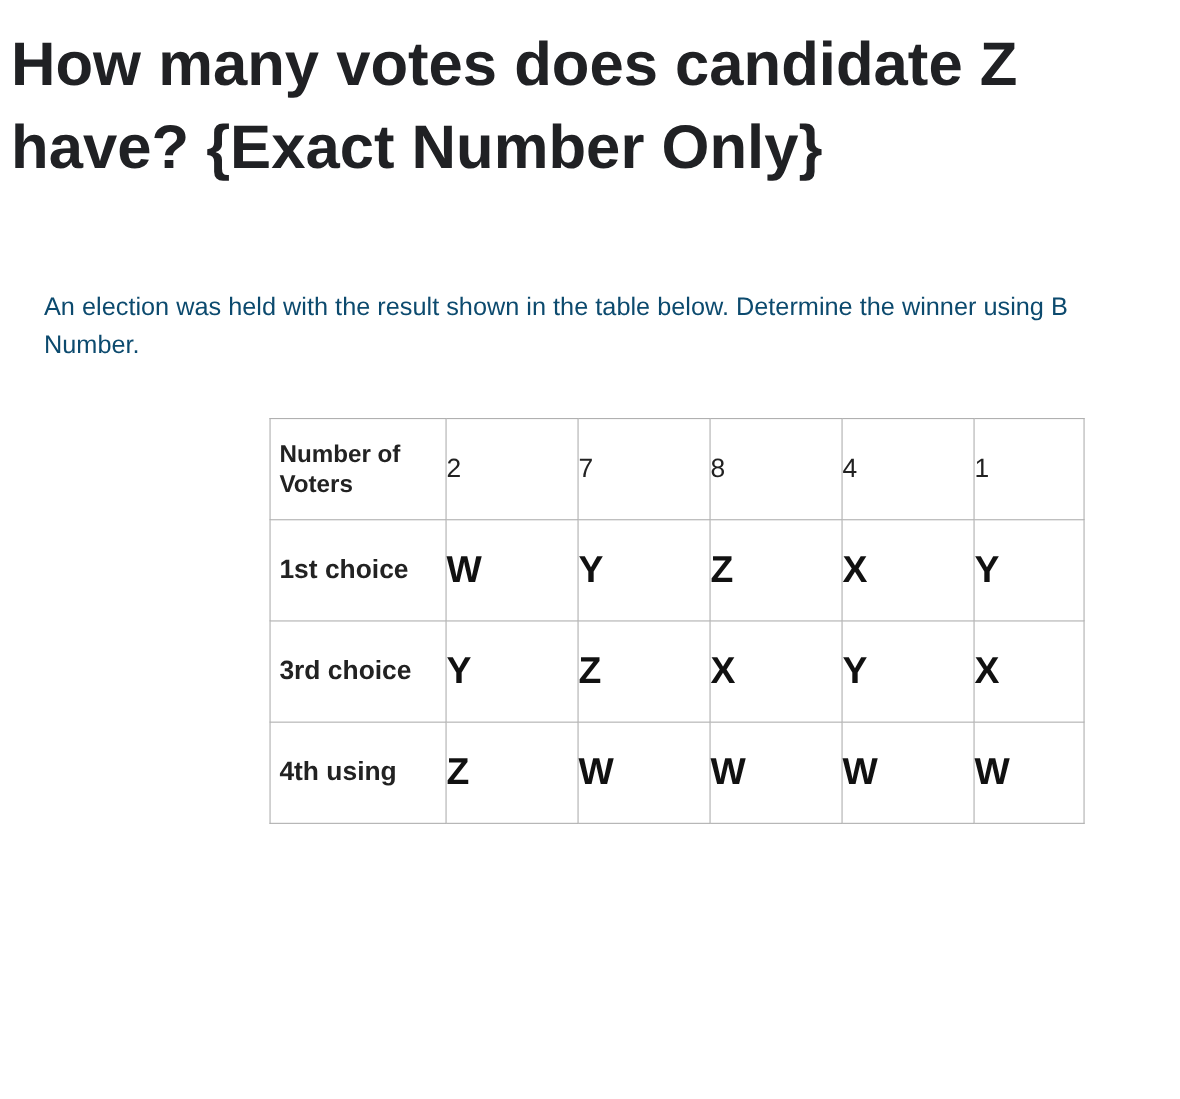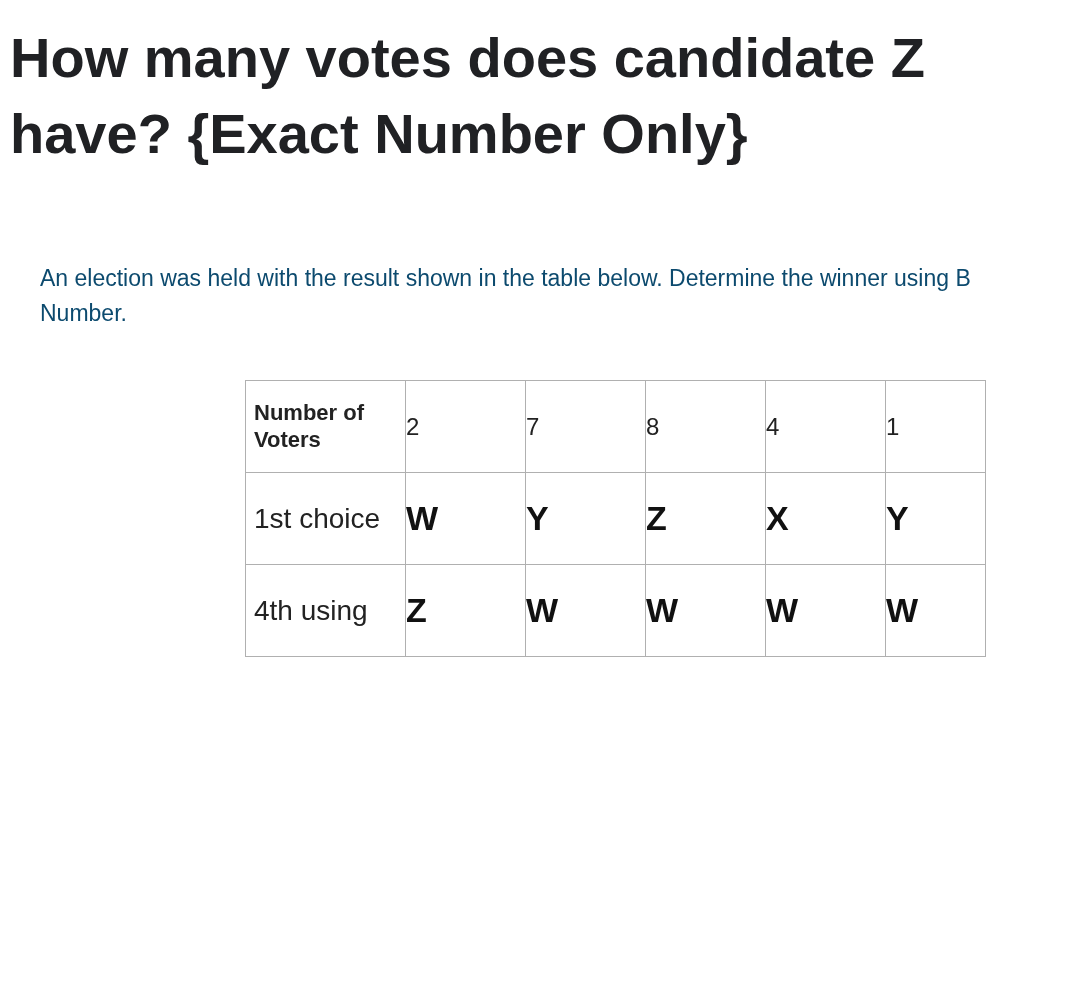--- a/index.html
+++ b/index.html
@@ -38,22 +38,22 @@
       border-collapse: collapse;
     }
     th, td {
       border: 1px solid #b0b0b0;
       text-align: left;
       vertical-align: middle;
     }
     th.row-label {
       width: 160px;
       height: 92px;
-      font-size: 28px;
-      font-weight: 400;
+      font-size: 24px;
+      font-weight: 700;
       color: #222;
       font-family: "Century Gothic", "Segoe UI", Arial, sans-serif;
       padding: 8px;
       line-height: 1.2;
     }
     th.row-label.hdr {
       font-weight: 700;
       font-size: 22px;
     }
     td.num-cell {
@@ -105,20 +105,28 @@
     </tr>
     <tr>
       <th class="row-label">1st choice</th>
       <td class="val-cell">W</td>
       <td class="val-cell">Y</td>
       <td class="val-cell">Z</td>
       <td class="val-cell">X</td>
       <td class="val-cell last-col">Y</td>
     </tr>
     <tr>
+      <th class="row-label">3rd choice</th>
+      <td class="val-cell">Y</td>
+      <td class="val-cell">Z</td>
+      <td class="val-cell">X</td>
+      <td class="val-cell">Y</td>
+      <td class="val-cell last-col">X</td>
+    </tr>
+    <tr>
       <th class="row-label">4th using</th>
       <td class="val-cell">Z</td>
       <td class="val-cell">W</td>
       <td class="val-cell">W</td>
       <td class="val-cell">W</td>
       <td class="val-cell last-col">W</td>
     </tr>
   </tbody>
     </table>
 </div>

